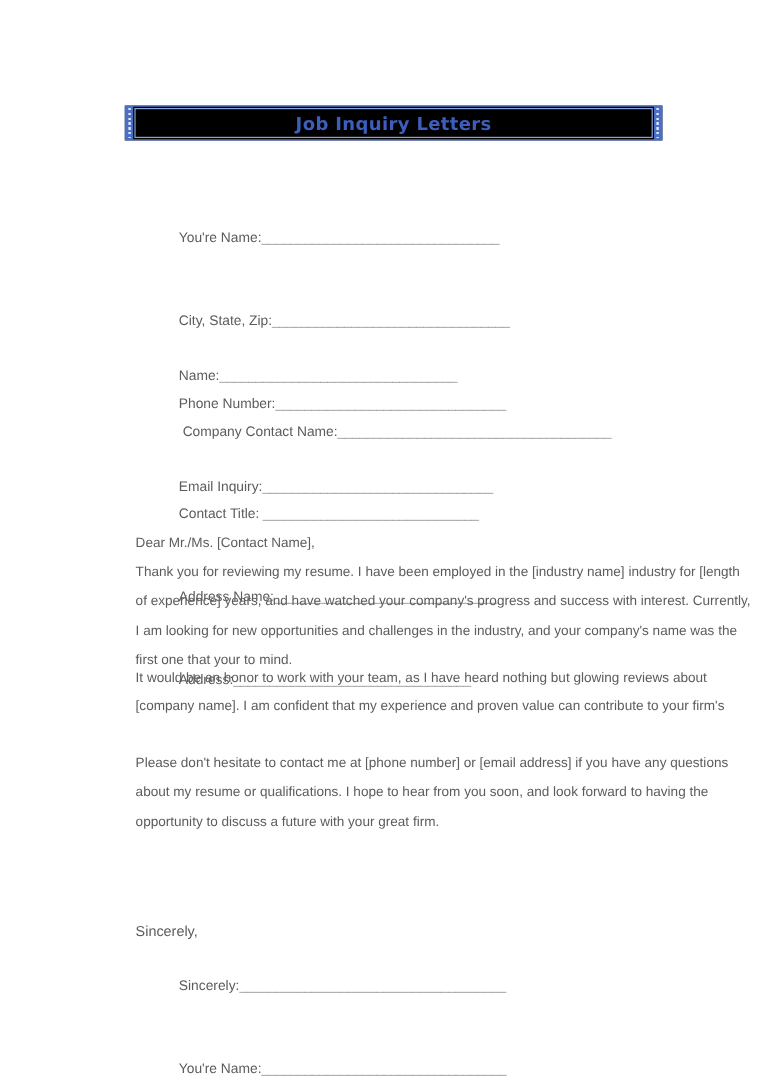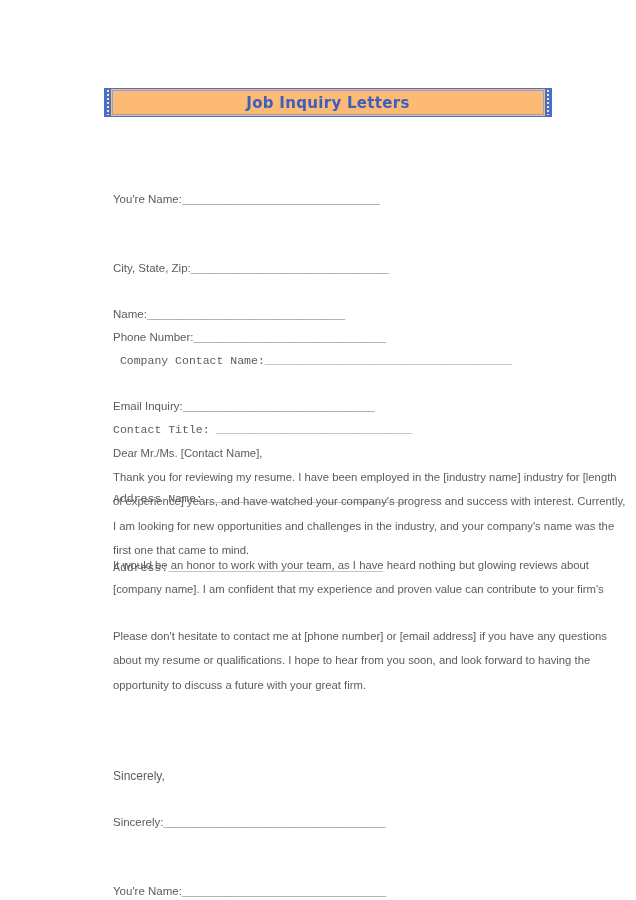--- a/index.html
+++ b/index.html
@@ -27,21 +27,21 @@
     position: absolute;
     left: 104px;
     top: 88px;
     width: 448px;
     height: 29px;
     box-sizing: border-box;
     border-top: 1.5px solid #4a6fc4;
     border-bottom: 1.5px solid #4a6fc4;
     border-left: 7px solid #4a6fc4;
     border-right: 7px solid #4a6fc4;
-    background: #fdba74;
+    background: #000000;
     display: flex;
     align-items: center;
     justify-content: center;
   }
   
   .title-box::before,
   .title-box::after {
     content: "";
     position: absolute;
     top: 1px;
@@ -82,20 +82,21 @@
     color: #5c5c5c;
     font-size: 11.5px;
     line-height: 23px;
     white-space: pre;
   }
 
   .field-line {
     display: block;
     white-space: pre;
     color: #5c5c5c;
+    margin-left: 36px;
   }
   .field-label { color: #5c5c5c; }
   .field-rule  { color: #9a9a9a; letter-spacing: -0.4px; }
 
   
   .body-block {
     position: absolute;
     left: 113px;
     width: 452px;
     color: #5c5c5c;
@@ -130,36 +131,36 @@
     <span class="field-line"><span class="field-label">You're Name:</span><span class="field-rule">_________________________________</span></span>
     <span class="field-line"><span class="field-label">City, State, Zip:</span><span class="field-rule">_________________________________</span></span>
     <span class="field-line"><span class="field-label">Phone Number:</span><span class="field-rule">________________________________</span></span>
     <span class="field-line"><span class="field-label">Email Inquiry:</span><span class="field-rule">________________________________</span></span>
   </div>
 
   <div class="block" style="top:257px;">
     <span class="field-line"><span class="field-label">Name:</span><span class="field-rule">_________________________________</span></span>
   </div>
 
-  <div class="block" style="top:303px;font-family:Liberation Mono, monospace;">
+  <div class="block" style="top:303px;">
     <span class="field-line"><span class="field-label"> Company Contact Name:</span><span class="field-rule">______________________________________</span></span>
     <span class="field-line"><span class="field-label">Contact Title:</span><span class="field-rule"> ______________________________</span></span>
     <span class="field-line"><span class="field-label">Address Name:</span><span class="field-rule">_______________________________</span></span>
     <span class="field-line"><span class="field-label">Address:</span><span class="field-rule">_________________________________</span></span>
   </div>
 
   <div class="body-block" style="top:441px;">
     <span class="para-line">Dear Mr./Ms. [Contact Name],</span>
   </div>
 
   <div class="body-block" style="top:465px;">
     <span class="para-line">Thank you for reviewing my resume. I have been employed in the [industry name] industry for [length</span>
     <span class="para-line">of experience] years, and have watched your company's progress and success with interest. Currently,</span>
     <span class="para-line">I am looking for new opportunities and challenges in the industry, and your company's name was the</span>
-    <span class="para-line">first one that came to mind.</span>
+    <span class="para-line">first one that your to mind.</span>
   </div>
 
   <div class="body-block" style="top:553px;">
     <span class="para-line">It would be an honor to work with your team, as I have heard nothing but glowing reviews about</span>
     <span class="para-line">[company name]. I am confident that my experience and proven value can contribute to your firm's</span>
   </div>
 
   <div class="body-block" style="top:624px;">
     <span class="para-line">Please don't hesitate to contact me at [phone number] or [email address] if you have any questions</span>
     <span class="para-line">about my resume or qualifications. I hope to hear from you soon, and look forward to having the</span>

